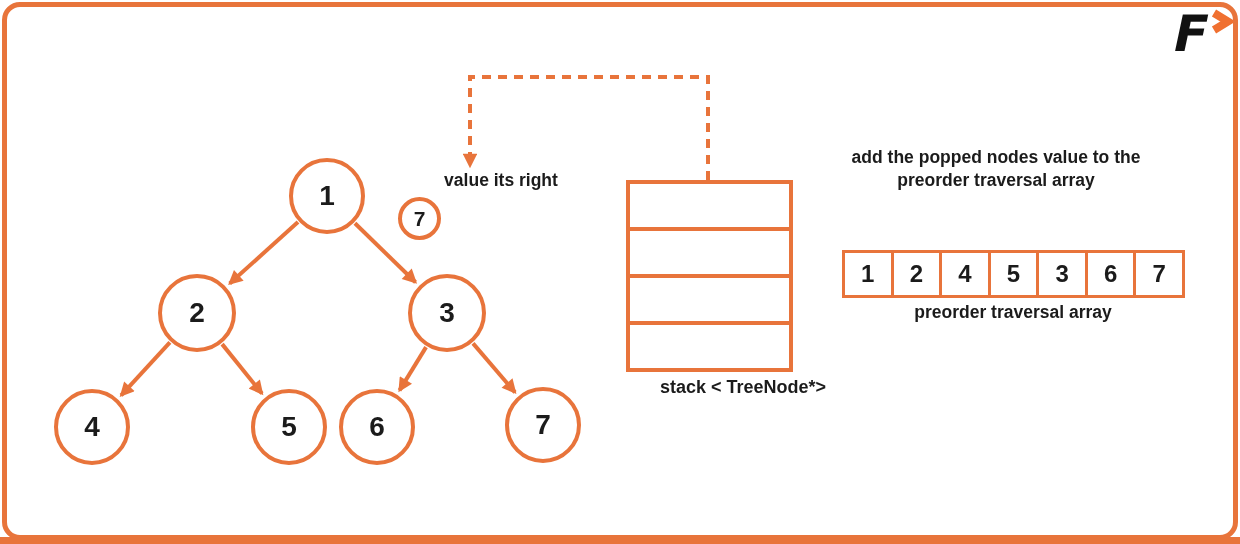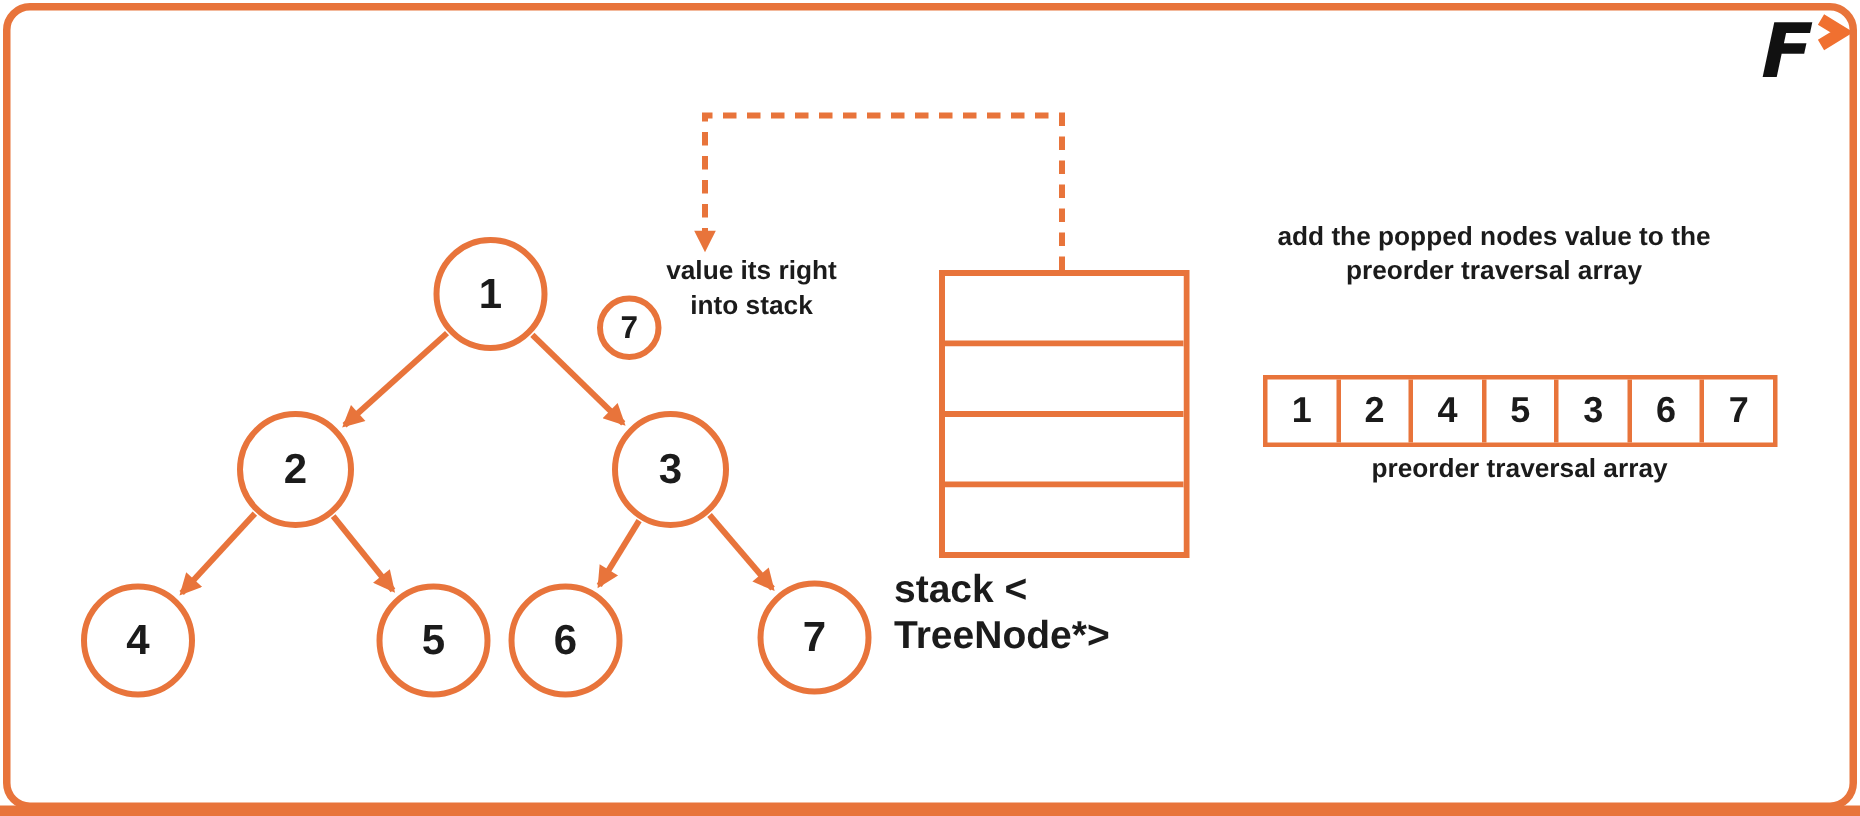--- a/index.html
+++ b/index.html
@@ -28,22 +28,22 @@
   }
   .annotation { position:absolute; text-align:center; font-weight:bold; font-size:17.5px; line-height:23px; color:var(--text); }
   #pop-annotation { left:400px; top:169px; width:202px; }
   #array-annotation { left:830px; top:146px; width:300px;margin-left:16px; }
   .stack-box {
     position:absolute; left:626px; top:180px; width:167px; height:192px;
     border:4px solid var(--accent); background:#fff; display:flex; flex-direction:column;
   }
   .stack-cell { flex:1; border-bottom:4px solid var(--accent); background:#fff; }
   .stack-cell:last-child { border-bottom:none; }
-  .stack-label { position:absolute; left:596px; top:377px; width:230px; text-align:left;
-    font-weight:bold; font-size:26px; color:var(--text); }
+  .stack-label { position:absolute; left:596px; top:377px; width:230px; text-align:right;
+    font-weight:bold; font-size:18px; color:var(--text); }
   .result-array {
     position:absolute; left:842px; top:250px; width:343px; height:48px;
     border:3px solid var(--accent); display:flex; background:#fff;
   }
   .array-cell {
     flex:1; border-left:3px solid var(--accent);
     display:flex; align-items:center; justify-content:center;
     font-weight:bold; font-size:24px; color:var(--text);
   }
   .array-cell:first-child { border-left:none; }
@@ -96,21 +96,20 @@
         <span>7</span>
       </div>
     </div>
 
   <div class="popped-node">
     <span>7</span>
   </div>
 
   <div class="annotation" id="pop-annotation">
       <div>value its right</div>
-      <div>into stack</div>
     </div>
 
   <div class="stack-box" id="stack-box">
       <div class="stack-cell"></div>
       <div class="stack-cell"></div>
       <div class="stack-cell"></div>
       <div class="stack-cell"></div>
     </div>
   <div class="stack-label">stack &lt; TreeNode*&gt;</div>
 

